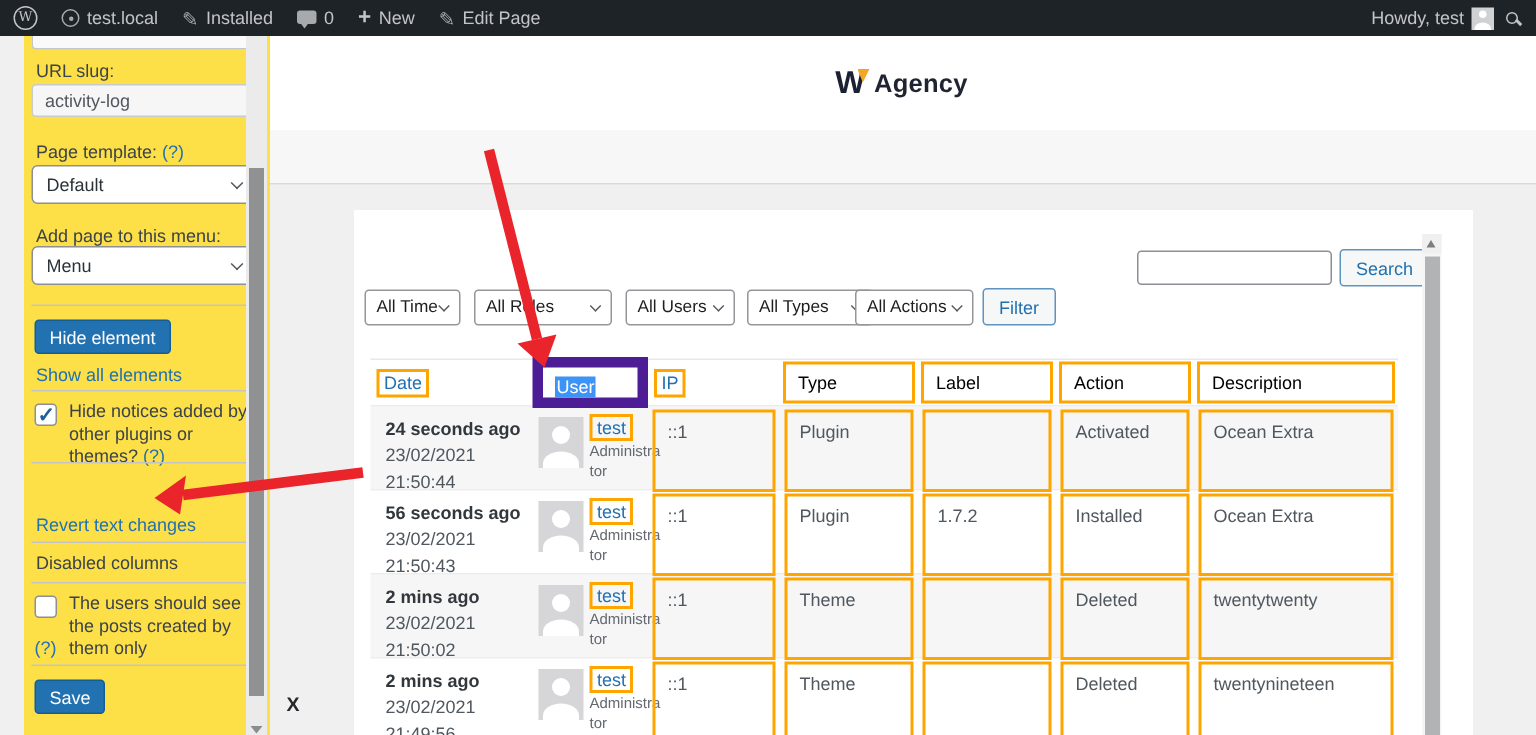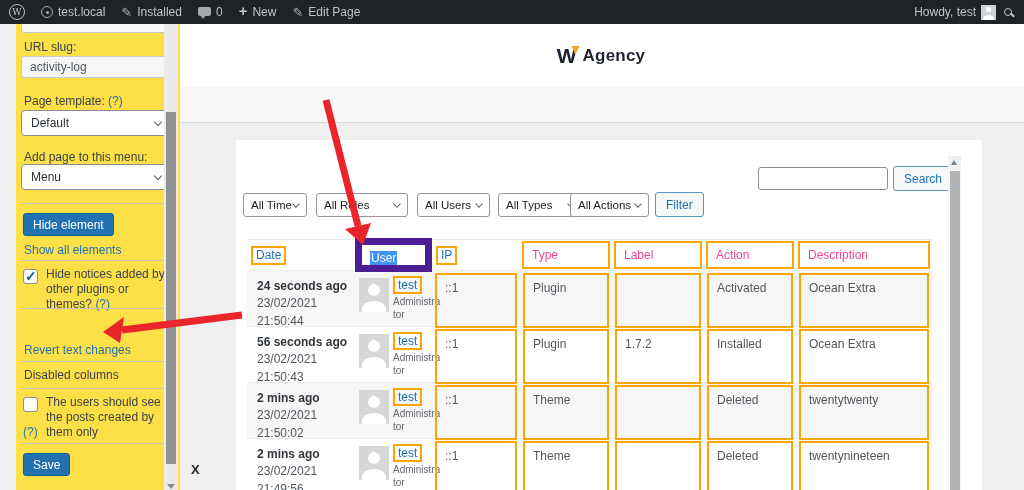--- a/index.html
+++ b/index.html
@@ -115,21 +115,21 @@
   .trow.striped { background:#f6f6f7; }
   .hc { position:relative; display:flex; align-items:center; color:#32373c; }
   .obx { display:inline-block; border:2px solid #ffa500; padding:0 3px; line-height:15px; }
   .hc-date .obx { margin-left:4px; color:#2271b1; }
   .hc-ip .obx { margin-left:4px; color:#2271b1; }
   .user-box { position:absolute; inset:-2px 0; border:7px solid #4c1d95; background:#fff;
     display:flex; align-items:flex-end; padding-left:8px; z-index:2; }
   .sel-text { background:#3d94f6; color:#fff; padding:0 1px; }
   .ocell { position:relative; }
   .obox-h { position:absolute; inset:1px 2px; border:2px solid #ffa500; display:flex;
-    align-items:center; padding:0 8px; color:#ec4899; }
+    align-items:center; padding:0 8px; color:#000000; }
   .obox-c { position:absolute; inset:2px 3px; border:2px solid #ffa500; padding:6px 8px; color:#50575e; }
   .c-date { padding:7px 4px 0 10px; color:#50575e; line-height:1.45; }
   .c-date .ago { font-weight:bold; color:#32373c; }
   .c-user { padding:7px 0 0 4px; display:flex; gap:4px; }
   .avatar { width:30px; height:34px; background:#d6d6d8; position:relative; overflow:hidden; flex-shrink:0; }
   .avatar::before { content:""; position:absolute; top:6px; left:9px; width:12px; height:12px; border-radius:50%; background:#fff; }
   .avatar::after { content:""; position:absolute; bottom:-5px; left:3px; width:24px; height:16px; border-radius:50% 50% 0 0; background:#fff; }
   .u-name { border:2px solid #ffa500; padding:0 3px; line-height:15px; color:#2271b1; width:fit-content; cursor:pointer; }
   .u-role { font-size:10px; color:#646970; width:48px; word-break:break-all; line-height:1.3; margin-top:2px; }
 

